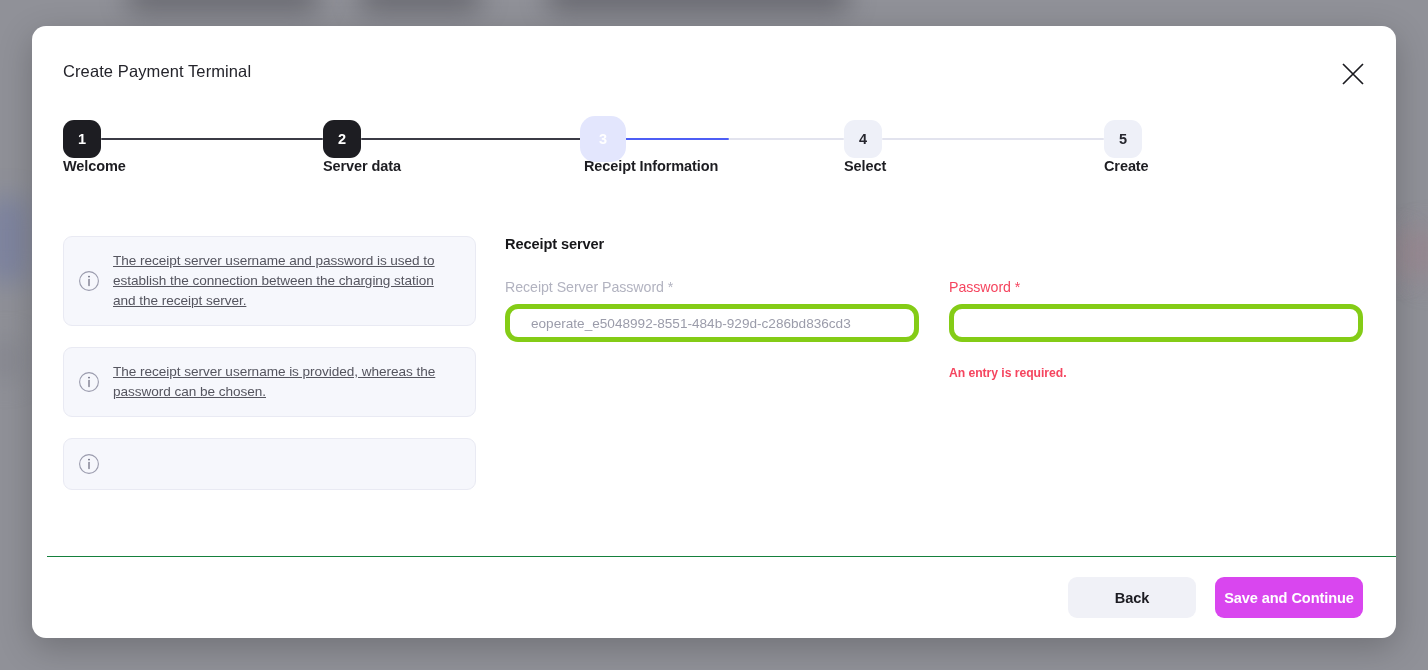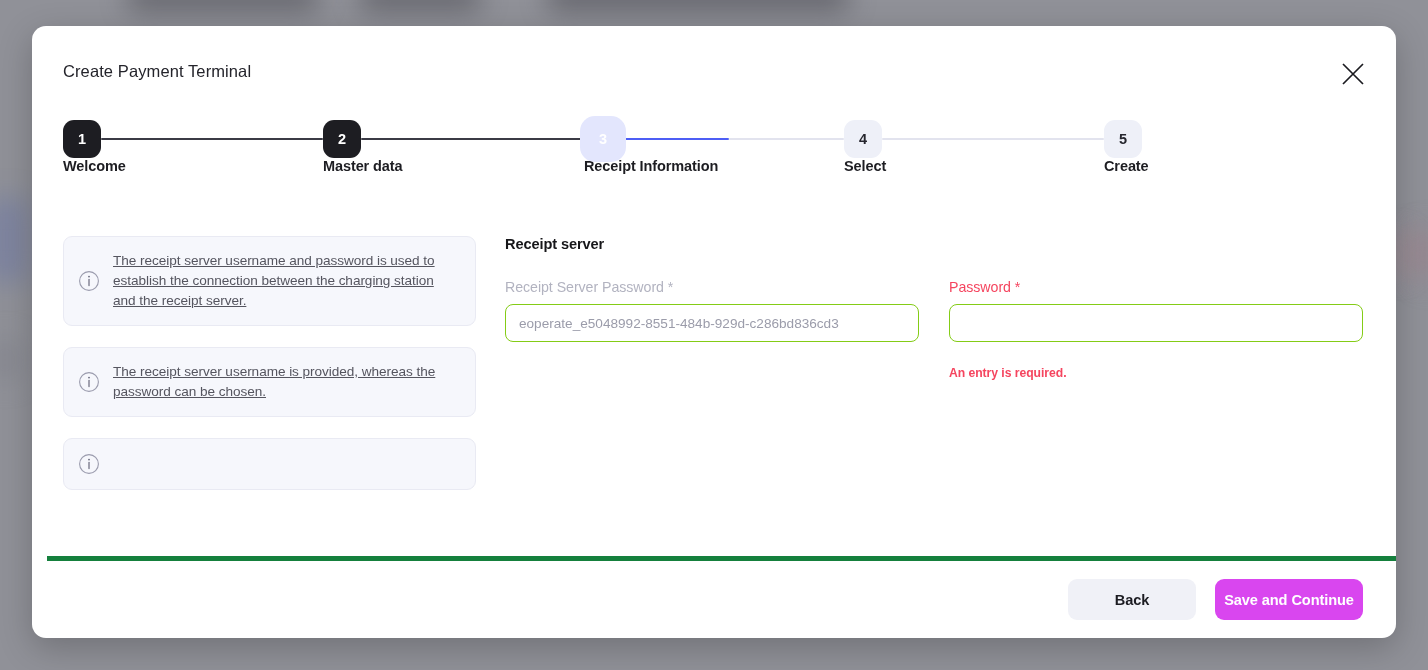--- a/index.html
+++ b/index.html
@@ -202,24 +202,24 @@
     font-size: 14.2px;
     margin-bottom: 9px;
     letter-spacing: -0.05px;
     display: block;
   }
   .field-label.muted { color: #b2b3c0; }
   .field-label.error { color: #f5455f; }
   .field-input {
     width: 100%;
     height: 38px;
-    border-radius: 8px;
-    border: 1px solid #84cc16;
+    border-radius: 13px;
+    border: 5px solid #84cc16;
     background: #ffffff;
-    padding: 0 13px;
+    padding: 0 21px;
     font-family: "Liberation Sans", sans-serif;
     font-size: 13.6px;
     color: #9b9caa;
     outline: none;
   }
   .field-input:disabled { background: #ffffff; color: #9b9caa; }
   .field-error {
     margin-top: 24px;
     font-size: 12.2px;
     font-weight: bold;
@@ -227,21 +227,21 @@
     letter-spacing: -0.05px;
   }
 
   
   #footer {
     position: absolute;
     left: 15px;
     right: 0;
     bottom: 0;
     height: 82px;
-    border-top: 5px solid #15803d;
+    border-top: 1px solid #15803d;
     display: flex;
     align-items: center;
     justify-content: flex-end;
     gap: 19px;
     padding-right: 33px;
   }
   .btn {
     border: none;
     border-radius: 9px;
     font-family: "Liberation Sans", sans-serif;
@@ -304,21 +304,21 @@
       <div class="connector" style="left: 819px; width: 222px;">
         <div class="fill" style="width: 0px;"></div>
         <div class="rest" style="width: 100%; background: rgb(226, 227, 238);"></div>
       </div>
       <div class="step" style="left: 0px;">
         <div class="step-badge done">1</div>
         <div class="step-label">Welcome</div>
       </div>
       <div class="step" style="left: 260px;">
         <div class="step-badge done">2</div>
-        <div class="step-label">Master data</div>
+        <div class="step-label">Server data</div>
       </div>
       <div class="step" style="left: 521px;">
         <div class="step-badge active">3</div>
         <div class="step-label">Receipt Information</div>
       </div>
       <div class="step" style="left: 781px;">
         <div class="step-badge todo">4</div>
         <div class="step-label">Select</div>
       </div>
       <div class="step" style="left: 1041px;">

